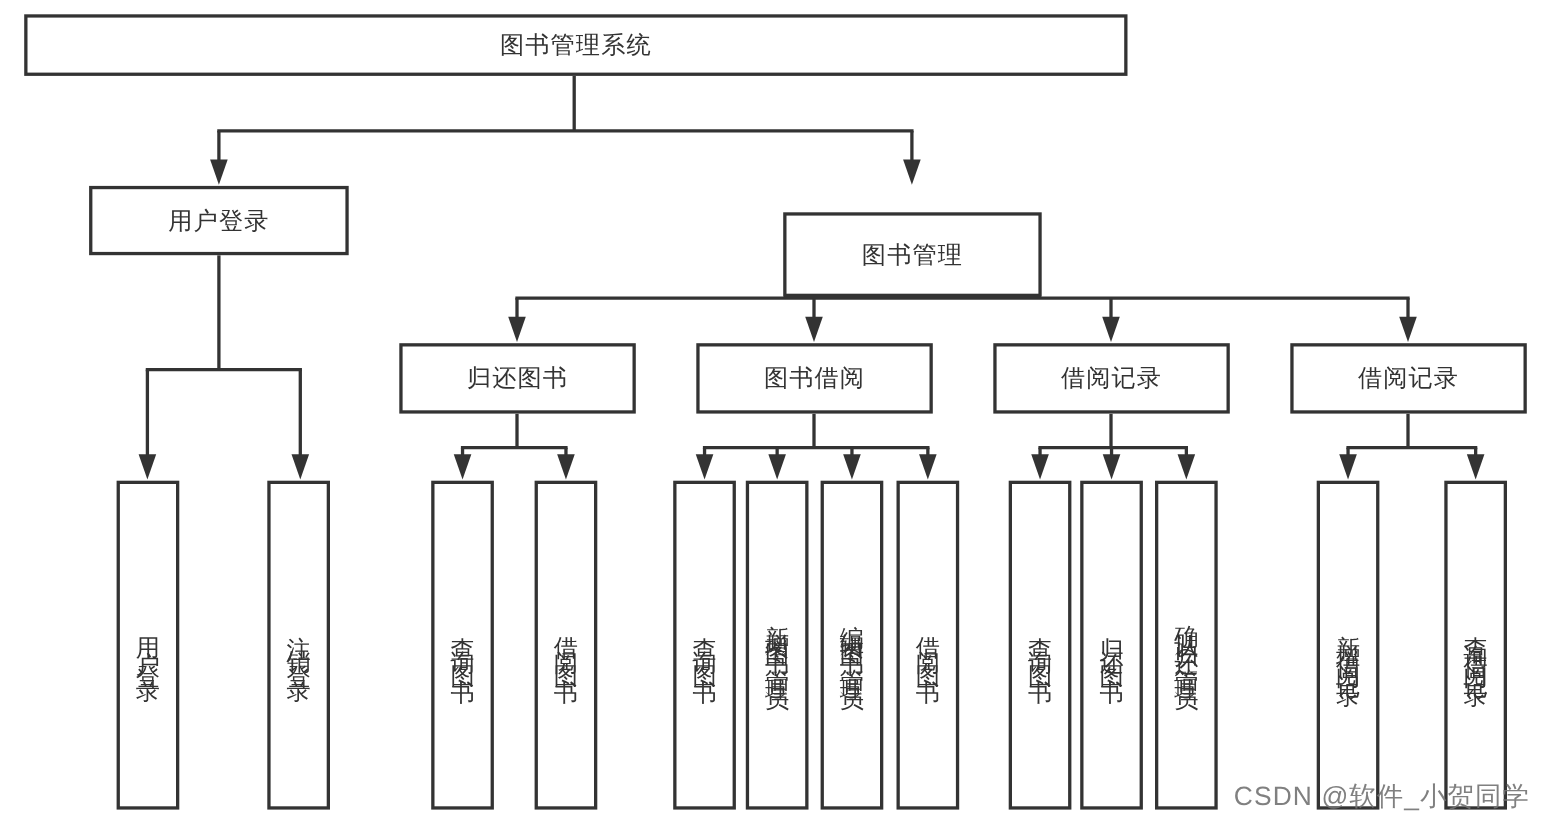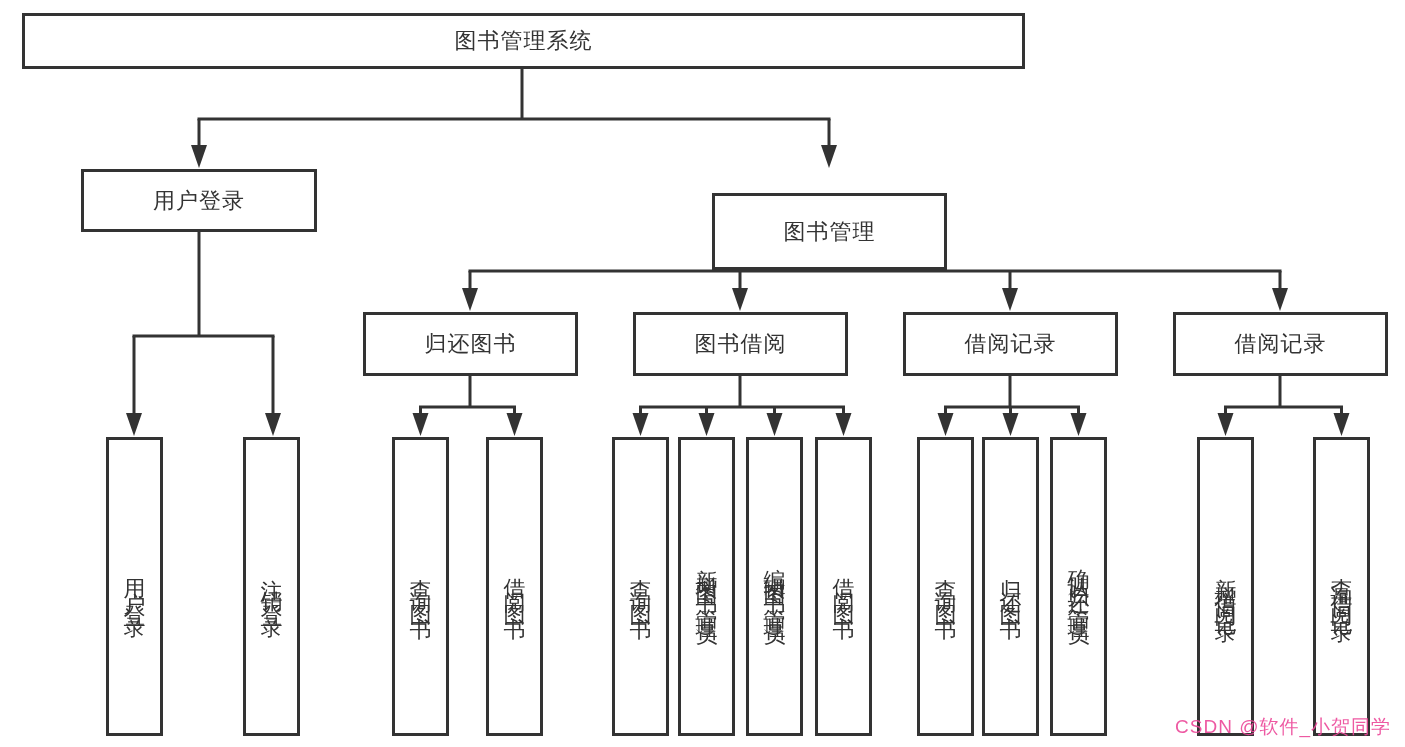--- a/index.html
+++ b/index.html
@@ -50,22 +50,22 @@
     text-orientation: mixed;
     letter-spacing: 12px;
     line-height: 1;
     color: #333333;
     font-size: 22px;
   }
   .watermark {
     position: absolute;
     right: 14px;
     bottom: 7px;
-    font-size: 19px;
-    color: #ec4899;
+    font-size: 24px;
+    color: #737373;
     opacity: 0.9;
     letter-spacing: 1px;
     z-index: 3;
     margin-left: 12px;
   }
 </style>
 </head>
 <body>
 
 <div id="stage">

